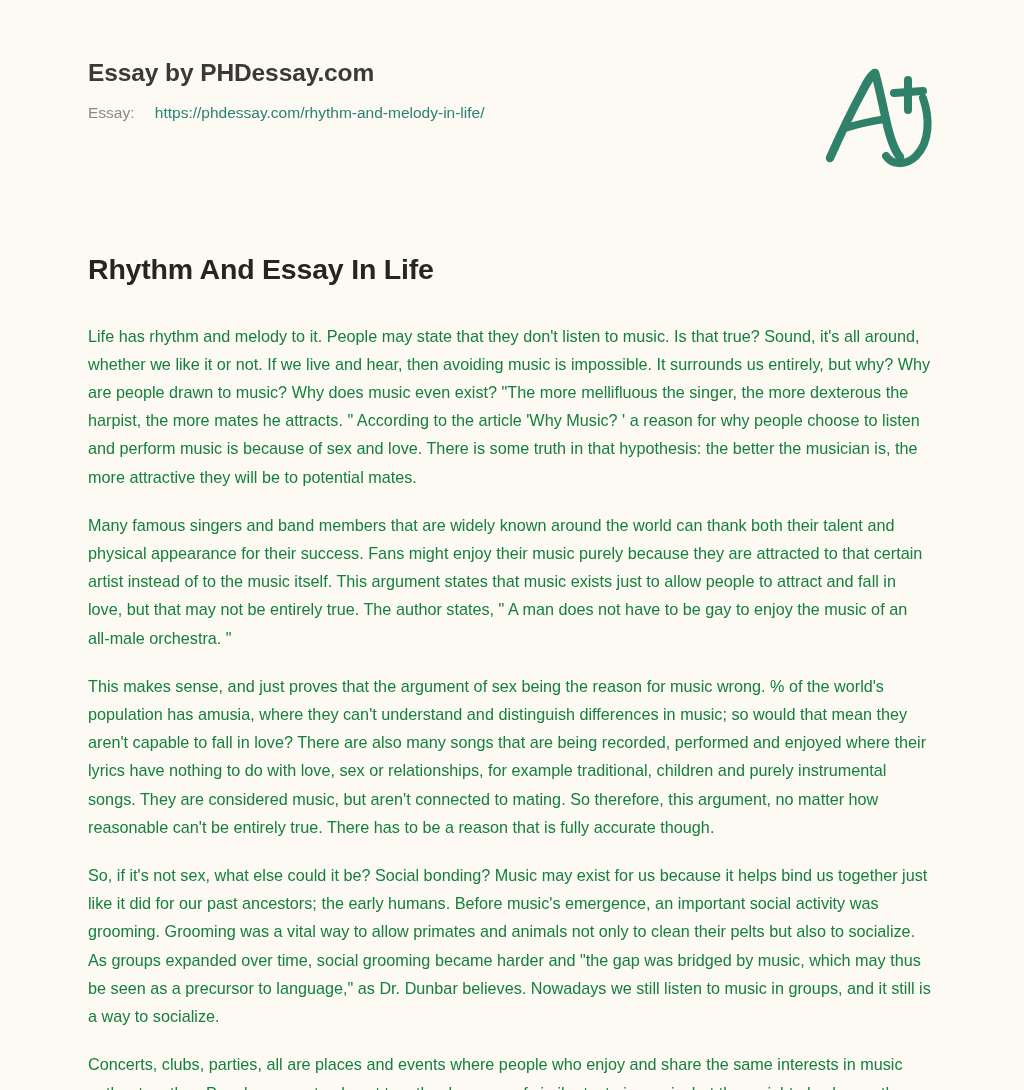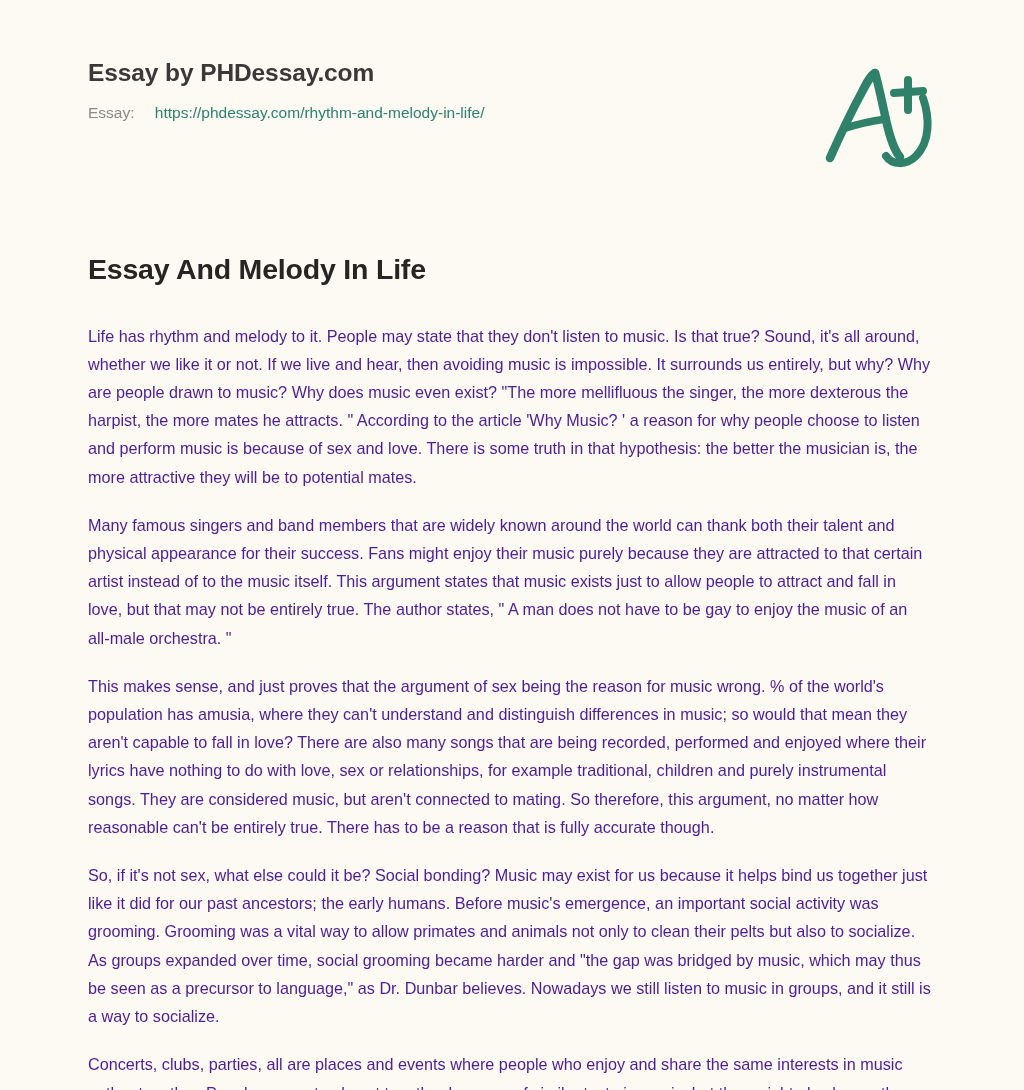--- a/index.html
+++ b/index.html
@@ -88,21 +88,21 @@
     font-weight: bold;
     color: #262523;
     margin: 0 0 34px 0;
     line-height: 1.25;
     letter-spacing: -0.2px;
   }
 
   .article-body p {
     font-size: 16.2px;
     line-height: 28.2px;
-    color: #4c1d95;
+    color: #15803d;
     margin: 0 0 20px 0;
     text-align: left;
     letter-spacing: 0.01px;
   }
 
   .article-body p:last-child {
     margin-bottom: 0;
   }
 </style>
 </head>
@@ -131,21 +131,21 @@
         <path d="M88 18 L 88 48" stroke-width="8"></path>
 
         <path d="M74 31 L 103 29" stroke-width="8"></path>
 
         <path d="M103 36 C 110 56, 110 80, 96 94 C 86 104, 72 103, 66 94" stroke-width="8"></path>
       </g>
     </svg>
   </div>
 
   <div class="article">
-    <h2 class="article-title">Essay And Melody In Life</h2>
+    <h2 class="article-title">Rhythm And Essay In Life</h2>
     <div class="article-body">
       <p>Life has rhythm and melody to it. People may state that they don't listen to music. Is that true? Sound, it's all around, whether we like it or not. If we live and hear, then avoiding music is impossible. It surrounds us entirely, but why? Why are people drawn to music? Why does music even exist? "The more mellifluous the singer, the more dexterous the harpist, the more mates he attracts. " According to the article 'Why Music? ' a reason for why people choose to listen and perform music is because of sex and love. There is some truth in that hypothesis: the better the musician is, the more attractive they will be to potential mates.</p>
       <p>Many famous singers and band members that are widely known around the world can thank both their talent and physical appearance for their success. Fans might enjoy their music purely because they are attracted to that certain artist instead of to the music itself. This argument states that music exists just to allow people to attract and fall in love, but that may not be entirely true. The author states, " A man does not have to be gay to enjoy the music of an all-male orchestra. "</p>
       <p>This makes sense, and just proves that the argument of sex being the reason for music wrong. % of the world's population has amusia, where they can't understand and distinguish differences in music; so would that mean they aren't capable to fall in love? There are also many songs that are being recorded, performed and enjoyed where their lyrics have nothing to do with love, sex or relationships, for example traditional, children and purely instrumental songs. They are considered music, but aren't connected to mating. So therefore, this argument, no matter how reasonable can't be entirely true. There has to be a reason that is fully accurate though.</p>
       <p>So, if it's not sex, what else could it be? Social bonding? Music may exist for us because it helps bind us together just like it did for our past ancestors; the early humans. Before music's emergence, an important social activity was grooming. Grooming was a vital way to allow primates and animals not only to clean their pelts but also to socialize. As groups expanded over time, social grooming became harder and "the gap was bridged by music, which may thus be seen as a precursor to language," as Dr. Dunbar believes. Nowadays we still listen to music in groups, and it still is a way to socialize.</p>
       <p>Concerts, clubs, parties, all are places and events where people who enjoy and share the same interests in music gather together. People may not only get together because of similar taste in music, but they might also have other interests that are the same. But, like the first hypothesis, it can't be entirely true. Isn't it possible for people to listen to music when they are by themselves? Of course, it might not be as enjoyable and the whole atmosphere of it may not be as vivid, but it still is possible. People are constantly listening to their personal music players. By</p>
     </div>
   </div>
 
 </div>

